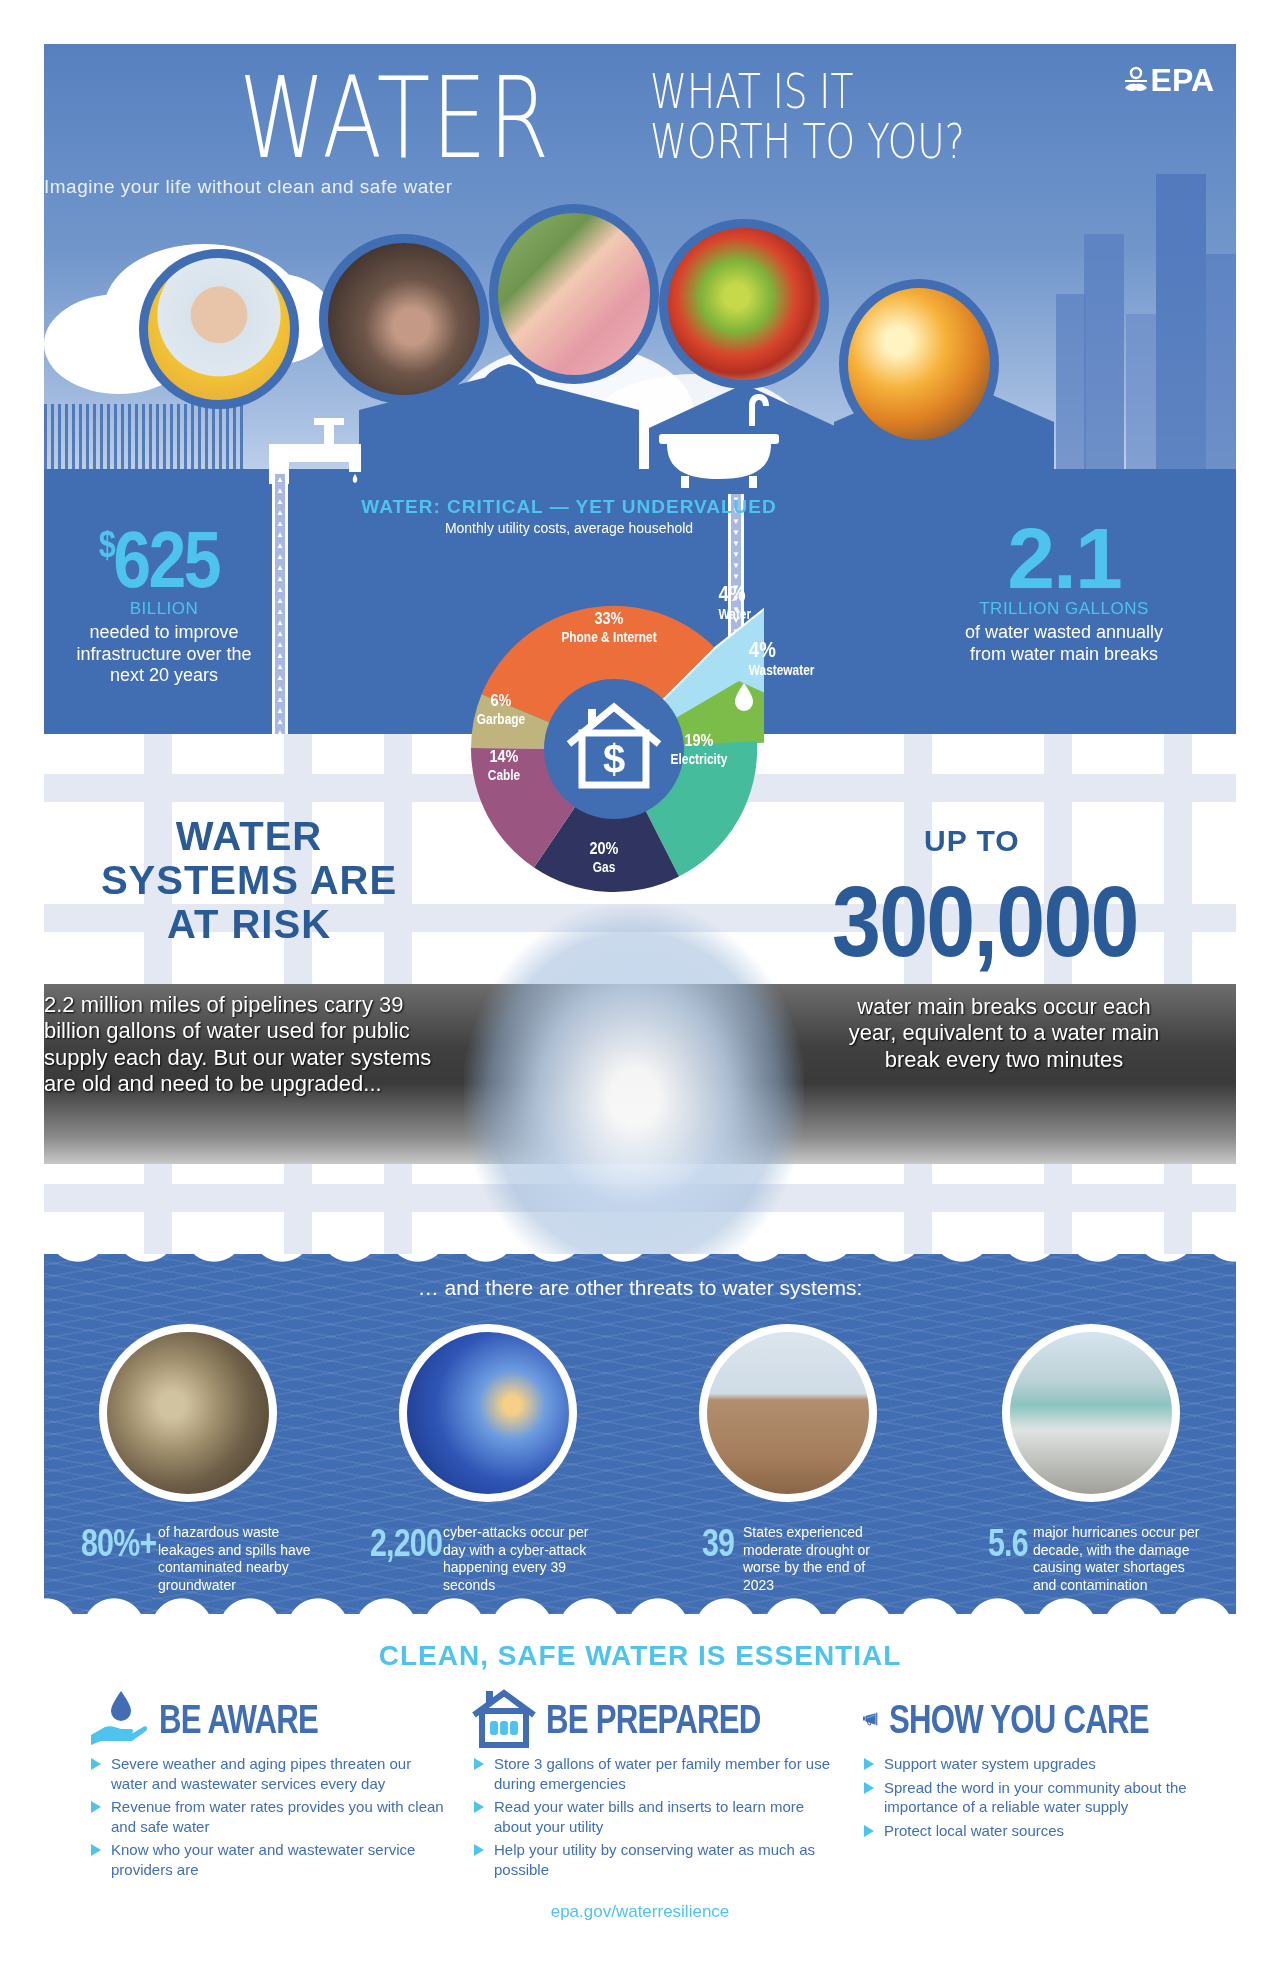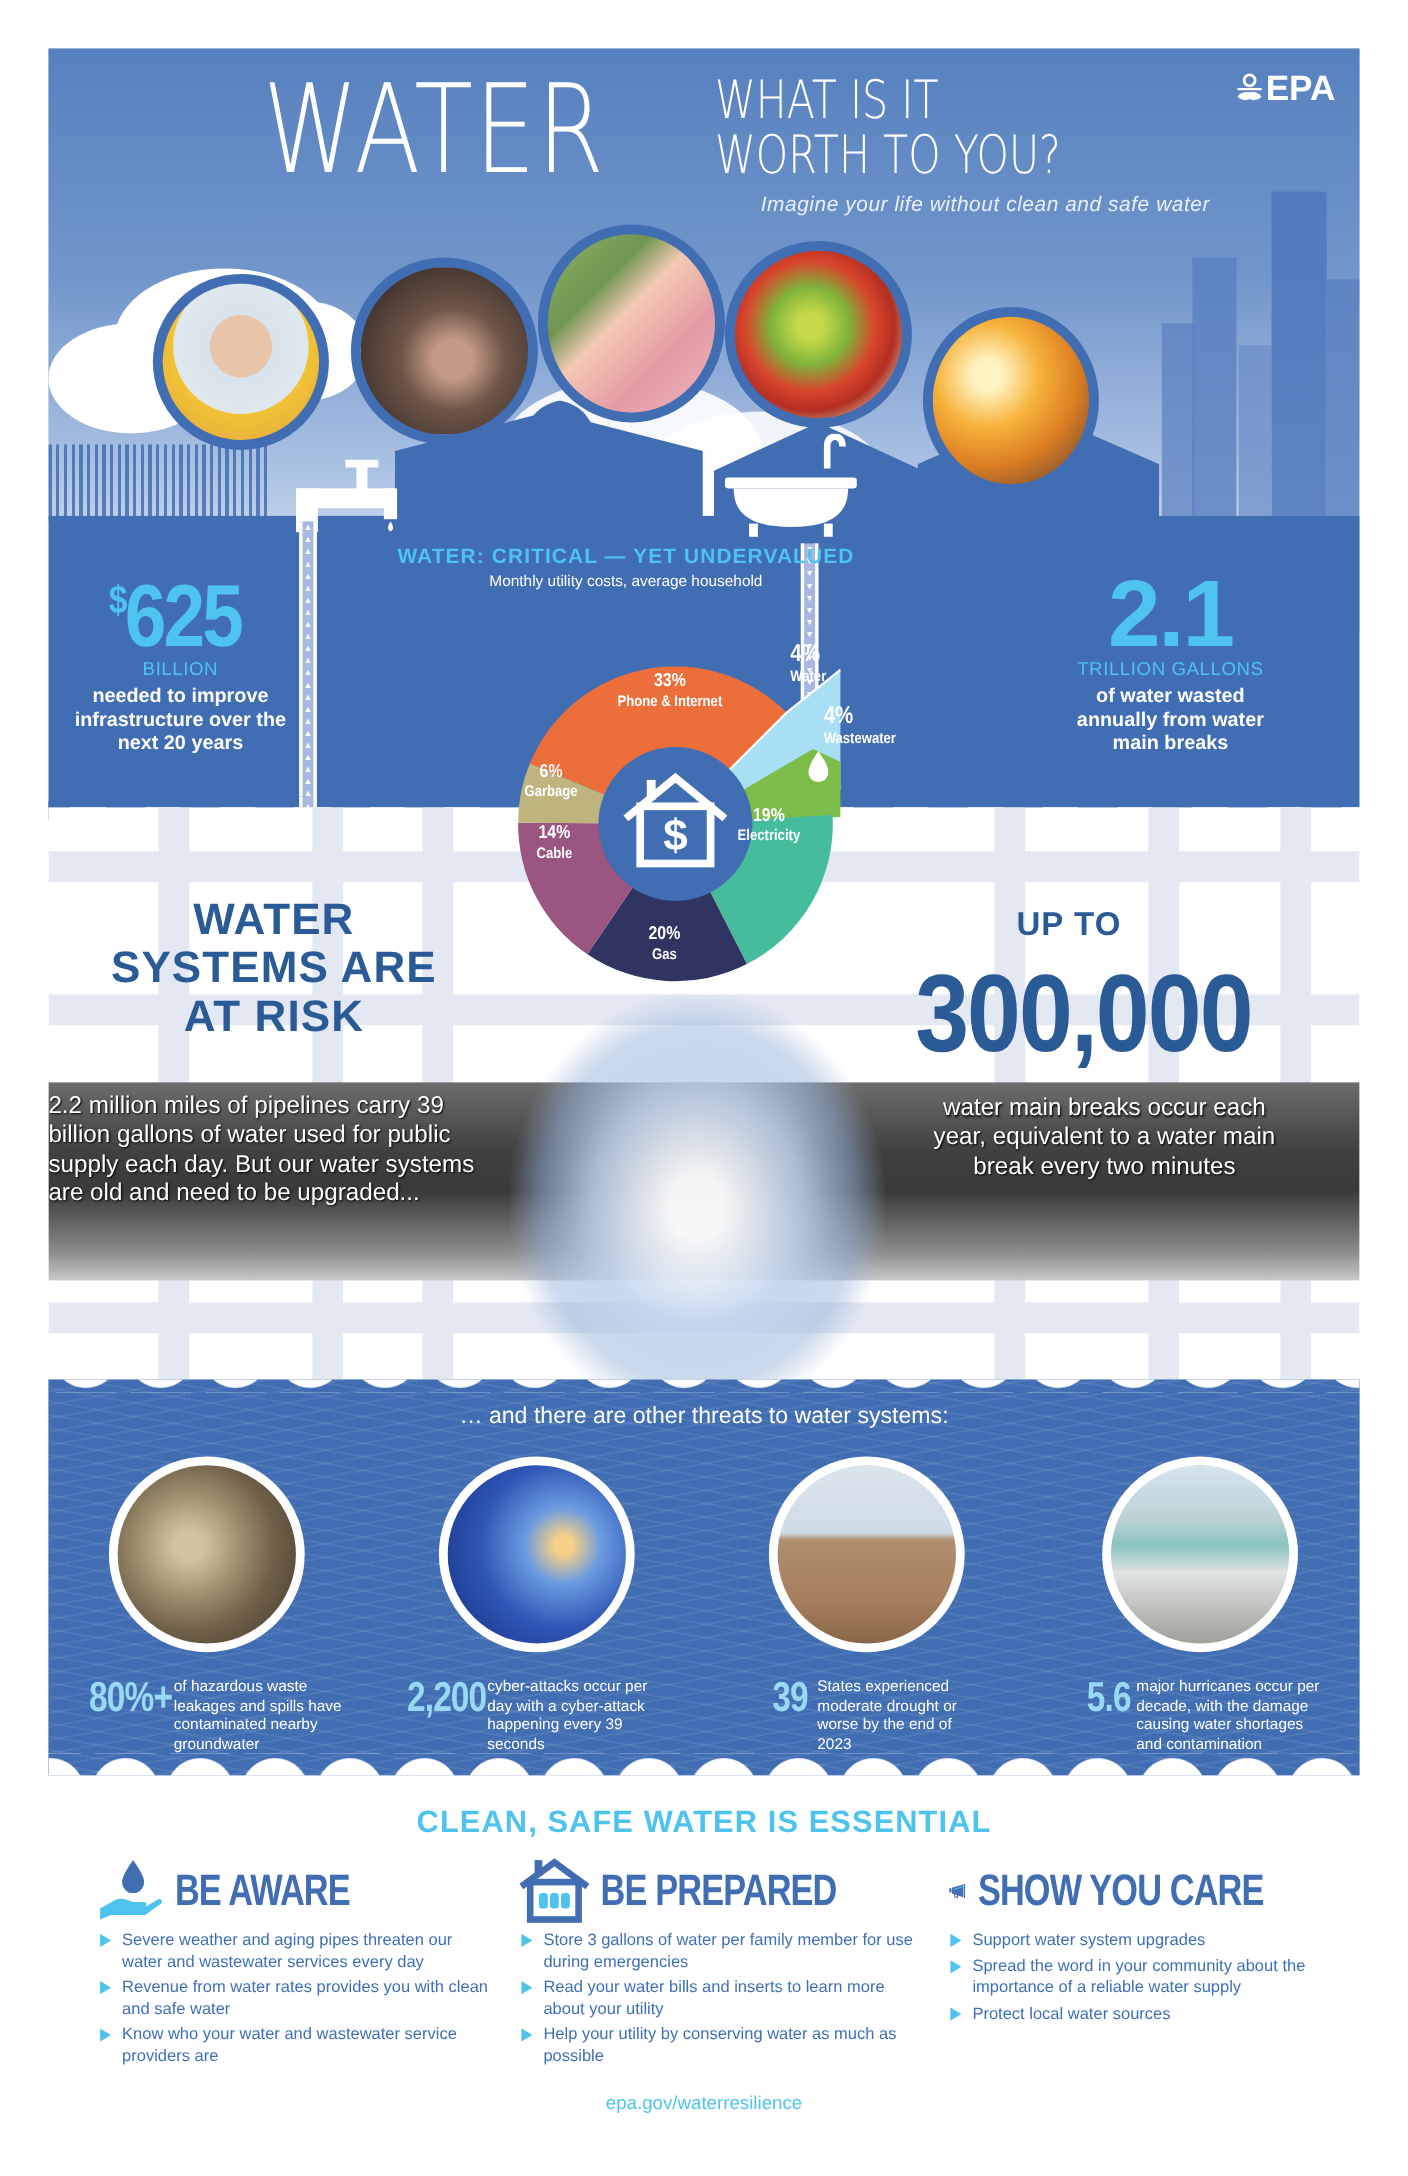--- a/index.html
+++ b/index.html
@@ -2,31 +2,31 @@
 <html><head>
 <meta charset="utf-8">
 <style>
 *{box-sizing:border-box;margin:0;padding:0}
 body{width:1280px;height:1978px;background:#fff;font-family:"Liberation Sans",sans-serif;position:relative;overflow:hidden}
 .poster{position:absolute;left:44px;top:44px;width:1192px;height:1890px;background:#fff}
 
 .hero{position:absolute;left:0;top:0;width:1192px;height:690px;background:linear-gradient(#5680bf 0%,#7196cb 30%,#a9c1e2 55%,#c7d6ec 65%);overflow:hidden}
 .title-big{position:absolute;left:195px;top:10px;font-size:112px;color:#fff;letter-spacing:2px;font-family:"DejaVu Sans",sans-serif;font-weight:300;transform:scaleX(.78);transform-origin:left top;line-height:1.15}
 .title-sub{position:absolute;left:606px;top:22px;color:#fff;font-size:48px;line-height:1.05;font-family:"DejaVu Sans",sans-serif;font-weight:200;transform:scaleX(.78);transform-origin:left top}
-.tagline{position:absolute;left:0;width:1056px;top:132px;text-align:right;color:#eaf0fa;font-style:italic;font-size:19px;letter-spacing:.5px}
+.tagline{position:absolute;left:0;width:1056px;top:132px;text-align:left;color:#eaf0fa;font-size:19px;letter-spacing:.5px}
 .epa{position:absolute;right:22px;top:18px;color:#fff;font-weight:bold;font-size:32px;display:flex;align-items:center;gap:2px}
 .epa svg{width:26px;height:30px}
 .city{position:absolute;right:0;top:130px;width:180px;height:400px}
 .cloud{position:absolute;background:#fff;border-radius:50%}
 .photo{position:absolute;border-radius:50%;border:9px solid #416db2;overflow:hidden}
 .ground{position:absolute;left:0;top:425px;width:1192px;height:265px;background:#416db2}
 .house-shape{position:absolute;background:#416db2}
 .stat-num{position:absolute;color:#4ec3ee;font-weight:bold;text-align:center}
 .stat-unit{position:absolute;color:#4ec3ee;text-align:center;font-size:17px;letter-spacing:.5px}
-.stat-desc{position:absolute;color:#fff;font-weight:bold;text-align:center;font-size:18px;line-height:1.2}
+.stat-desc{position:absolute;color:#fff;font-weight:normal;text-align:center;font-size:18px;line-height:1.2}
 .pipe-v{position:absolute;width:16px;background:#a8b8e0;border-left:3px solid #fff;border-right:3px solid #fff;color:#fff;font-size:8px;line-height:11px;text-align:center;overflow:hidden}
 
 .risk{position:absolute;left:0;top:690px;width:1192px;height:520px;background:#fff;overflow:hidden}
 .pipe-bg{position:absolute;background:#e3e8f2}
 .risk-title{position:absolute;left:30px;top:80px;width:350px;text-align:center;color:#2a5b96;font-weight:bold;font-size:40px;line-height:1.1;letter-spacing:1px}
 .grey-pipe{position:absolute;left:0;top:250px;width:1192px;height:180px;background:linear-gradient(#6d6d6d,#404040 35%,#3a3a3a 55%,#8a8a8a 85%,#c8c8c8)}
 .risk-text{position:absolute;left:0;top:258px;width:420px;text-align:left;color:#fff;font-size:22px;line-height:1.2;text-shadow:1px 1px 2px #000}
 .upto{position:absolute;left:880px;top:90px;color:#2a5b96;font-weight:bold;font-size:30px;letter-spacing:1px}
 .big300{position:absolute;left:788px;top:130px;color:#2a5b96;font-weight:bold;font-size:100px;letter-spacing:-2px;transform:scaleX(.88);transform-origin:left top}
 .breaks-text{position:absolute;left:800px;top:260px;width:320px;text-align:center;color:#fff;font-size:22px;line-height:1.2;text-shadow:1px 1px 2px #000}

